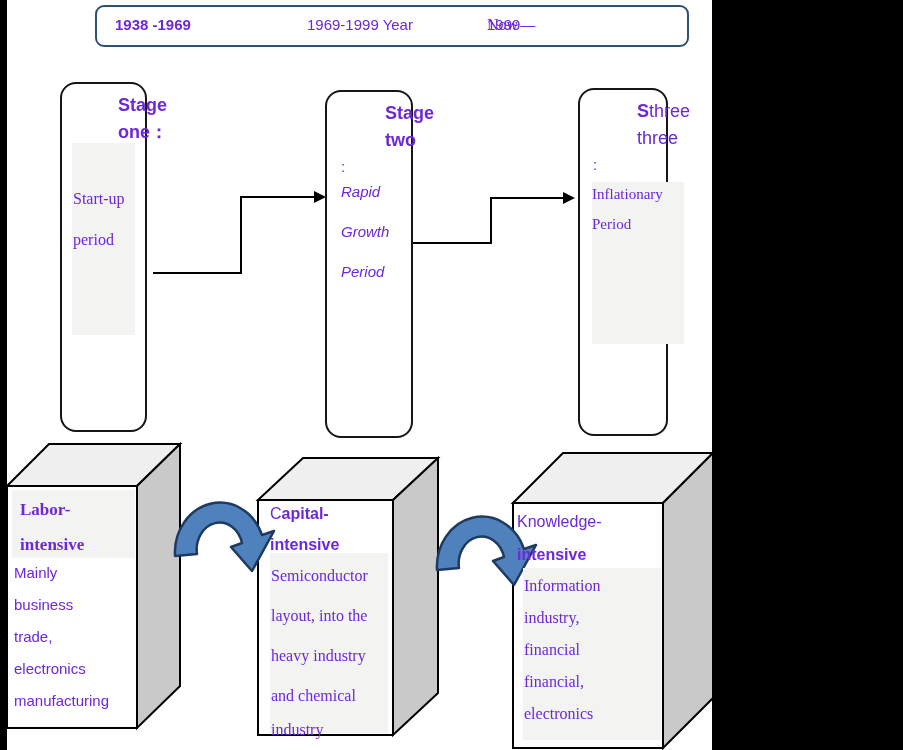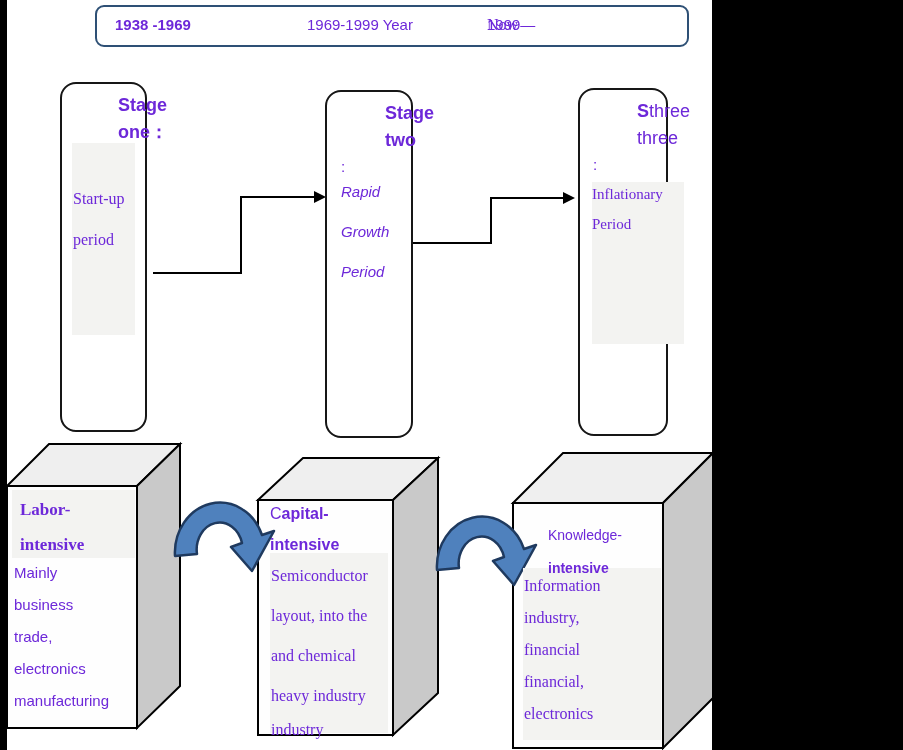--- a/index.html
+++ b/index.html
@@ -41,21 +41,21 @@
   
   .cube-text{position:absolute;white-space:nowrap;}
   .h1{left:20px;top:492px;font-family:"Liberation Serif",serif;font-weight:bold;font-size:17px;line-height:35px;}
   .gc1{left:12px;top:490px;width:123px;height:68px;}
   .b1{left:14px;top:557px;font-size:15px;line-height:32px;}
   .h2{left:270px;top:498px;font-weight:bold;font-size:16px;line-height:31px;}
   .h2 .reg{font-weight:normal;}
   .gc2{left:270px;top:553px;width:118px;height:180px;}
   .b2{left:271px;top:556px;font-family:"Liberation Serif",serif;font-size:16px;line-height:40px;}
   .b2 .last{line-height:28px;}
-  .h3{left:548px;top:505px;font-size:14px;line-height:33px;margin-top:14px;}
+  .h3{left:517px;top:505px;font-size:16px;line-height:33px;}
   .h3 .bold{font-weight:bold;}
   .gc3{left:523px;top:568px;width:138px;height:172px;}
   .b3{left:524px;top:570px;font-family:"Liberation Serif",serif;font-size:16px;line-height:32px;}
 </style>
 </head>
 <body>
 
 <div class="canvas">
 
   <svg class="shapes" width="903" height="750" viewBox="0 0 903 750">
@@ -154,22 +154,22 @@
   </div>
 
   <div class="gray cube-text gc2"></div>
   <div class="cube-text h2">
     <div><span class="reg">C</span><span>apital-</span></div>
     <div>intensive</div>
   </div>
   <div class="cube-text b2">
     <div>Semiconductor</div>
     <div>layout, into the</div>
+    <div>heavy industry</div>
     <div>and chemical</div>
-    <div>heavy industry</div>
     <div class="last">industry</div>
   </div>
 
   <div class="gray cube-text gc3"></div>
   <div class="cube-text h3">
     <div>Knowledge-</div>
     <div class="bold">intensive</div>
   </div>
   <div class="cube-text b3">
     <div>Information</div>

